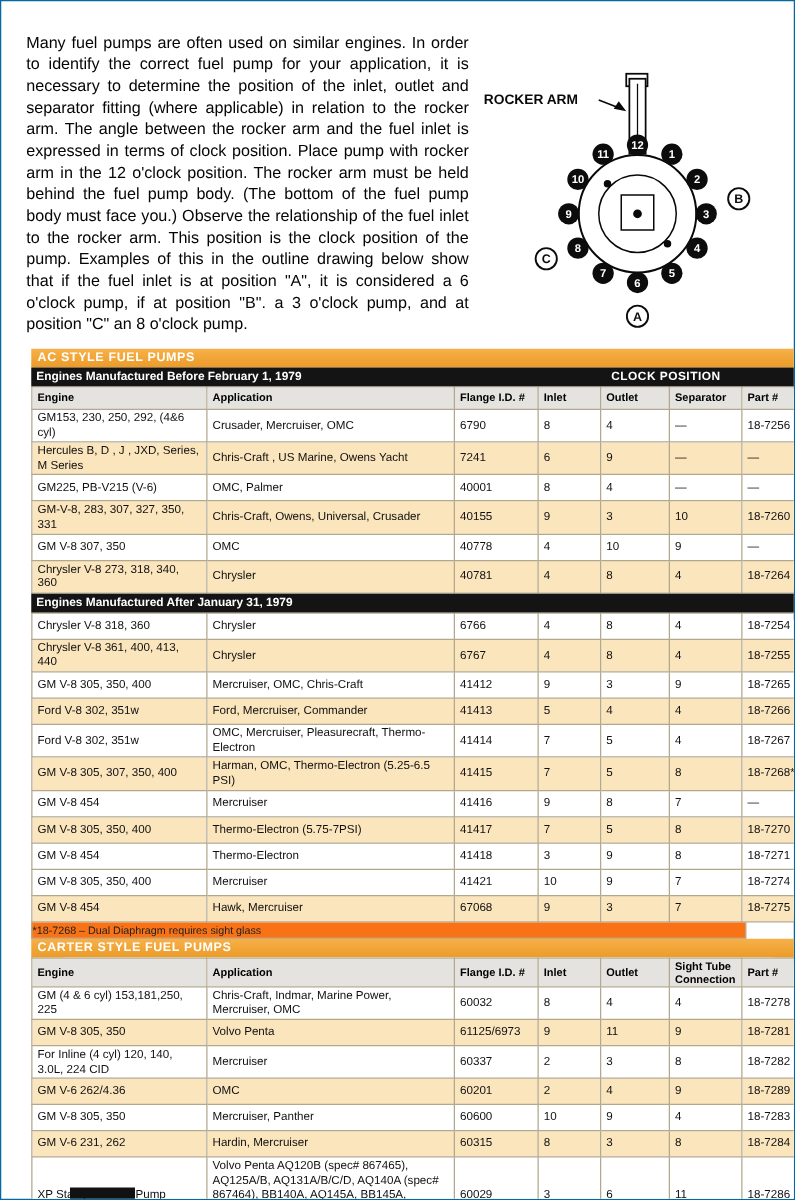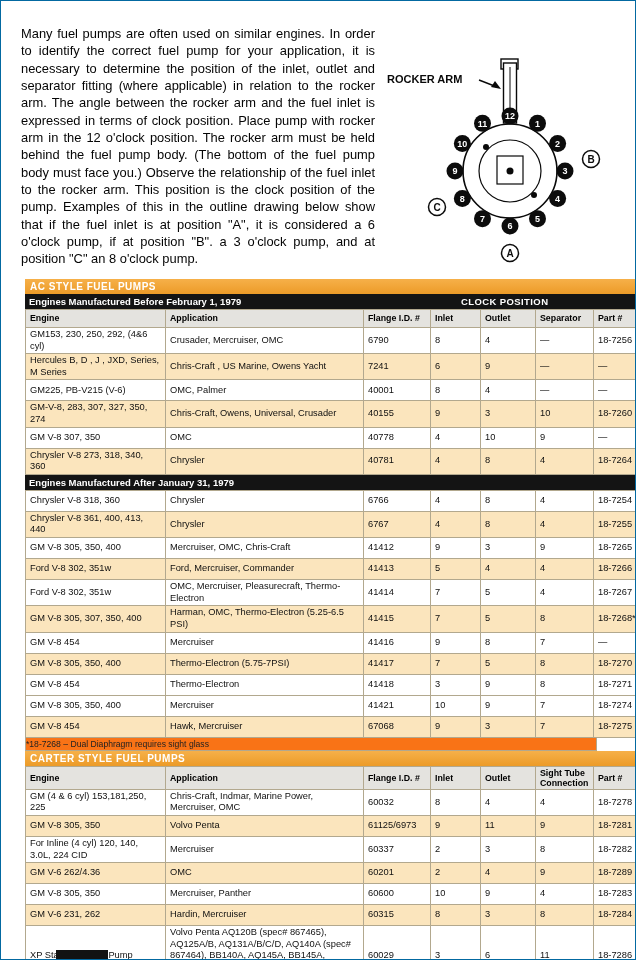--- a/index.html
+++ b/index.html
@@ -20,21 +20,21 @@
     width:620px; box-sizing:border-box; height:15px; line-height:15px;
     background:linear-gradient(#f6b049,#ec9b28);
     color:#ffffff; font-weight:bold; font-size:10px; letter-spacing:.5px;
     padding-left:5px;
   }
   .bar-black {
     width:620px; box-sizing:border-box; height:15px; line-height:15px;
     background:#141414; color:#ffffff; font-weight:bold; font-size:9.5px;
     padding-left:4px; position:relative;
   }
-  .bar-black .clockpos { position:absolute; left:436px; top:0; letter-spacing:.4px; }
+  .bar-black .clockpos { position:absolute; left:464px; top:0; letter-spacing:.4px; }
 
   table.tbl {
     border-collapse:collapse; table-layout:fixed; width:620px;
     background:#ffffff;
     border-radius:29px;
   }
   table.tbl th, table.tbl td {
     border:1px solid #b2a88e; padding:1px 4px; overflow:hidden;
     text-align:left; vertical-align:middle;
   }
@@ -169,21 +169,21 @@
           <tr>
             <td>GM225, PB-V215 (V-6)</td>
             <td>OMC, Palmer</td>
             <td>40001</td>
             <td>8</td>
             <td>4</td>
             <td>—</td>
             <td>—</td>
           </tr>
           <tr class="alt">
-            <td>GM-V-8, 283, 307, 327, 350, 274</td>
+            <td>GM-V-8, 283, 307, 327, 350, 331</td>
             <td>Chris-Craft, Owens, Universal, Crusader</td>
             <td>40155</td>
             <td>9</td>
             <td>3</td>
             <td>10</td>
             <td>18-7260</td>
           </tr>
           <tr>
             <td>GM V-8 307, 350</td>
             <td>OMC</td>

